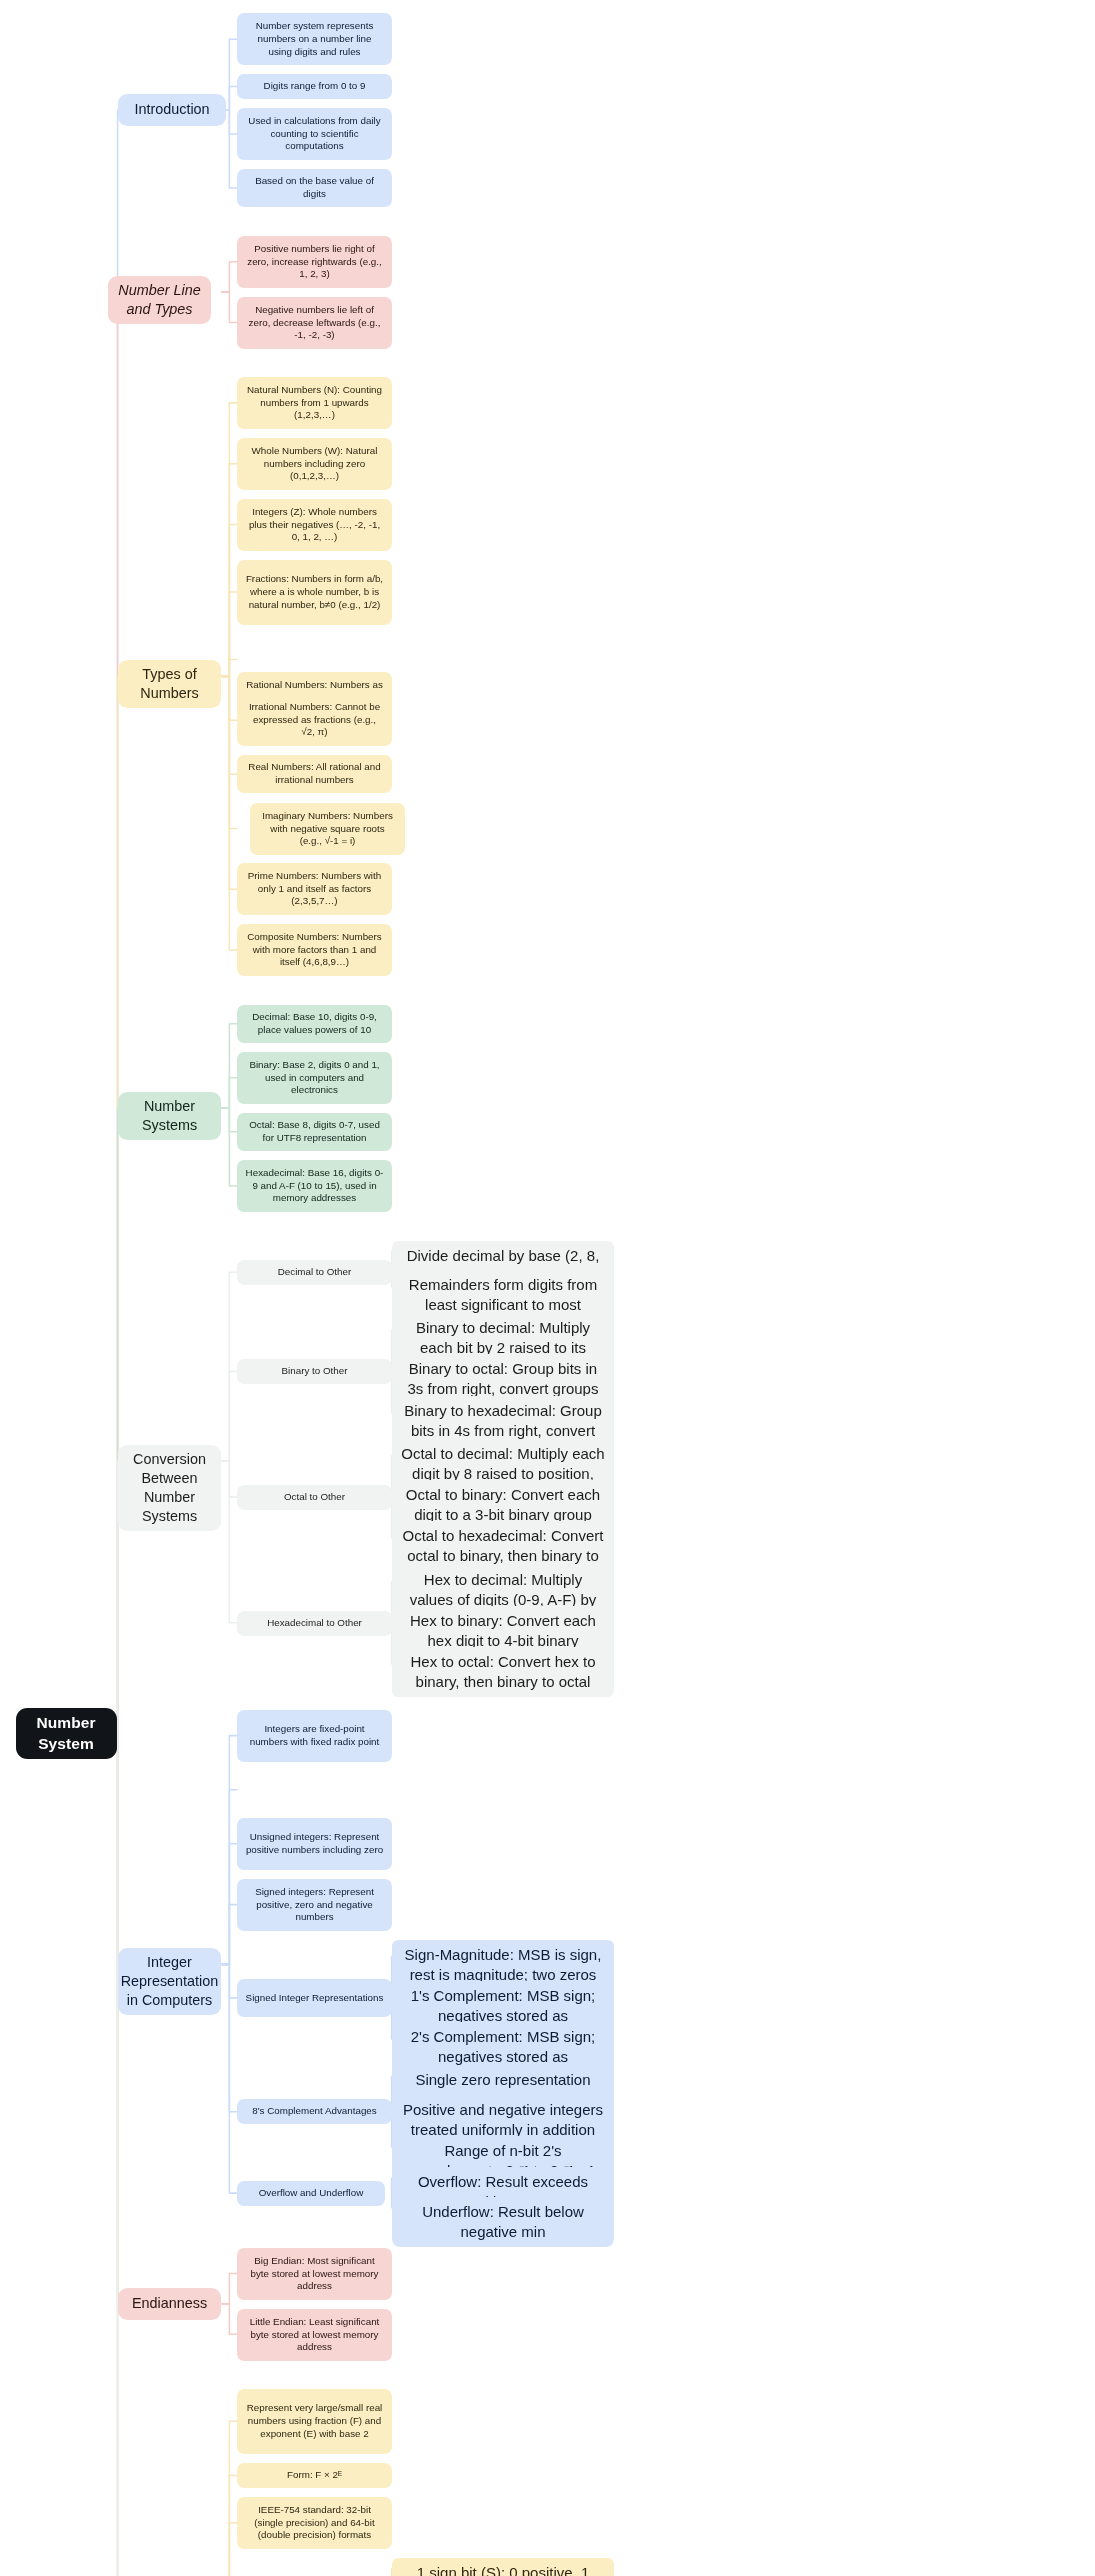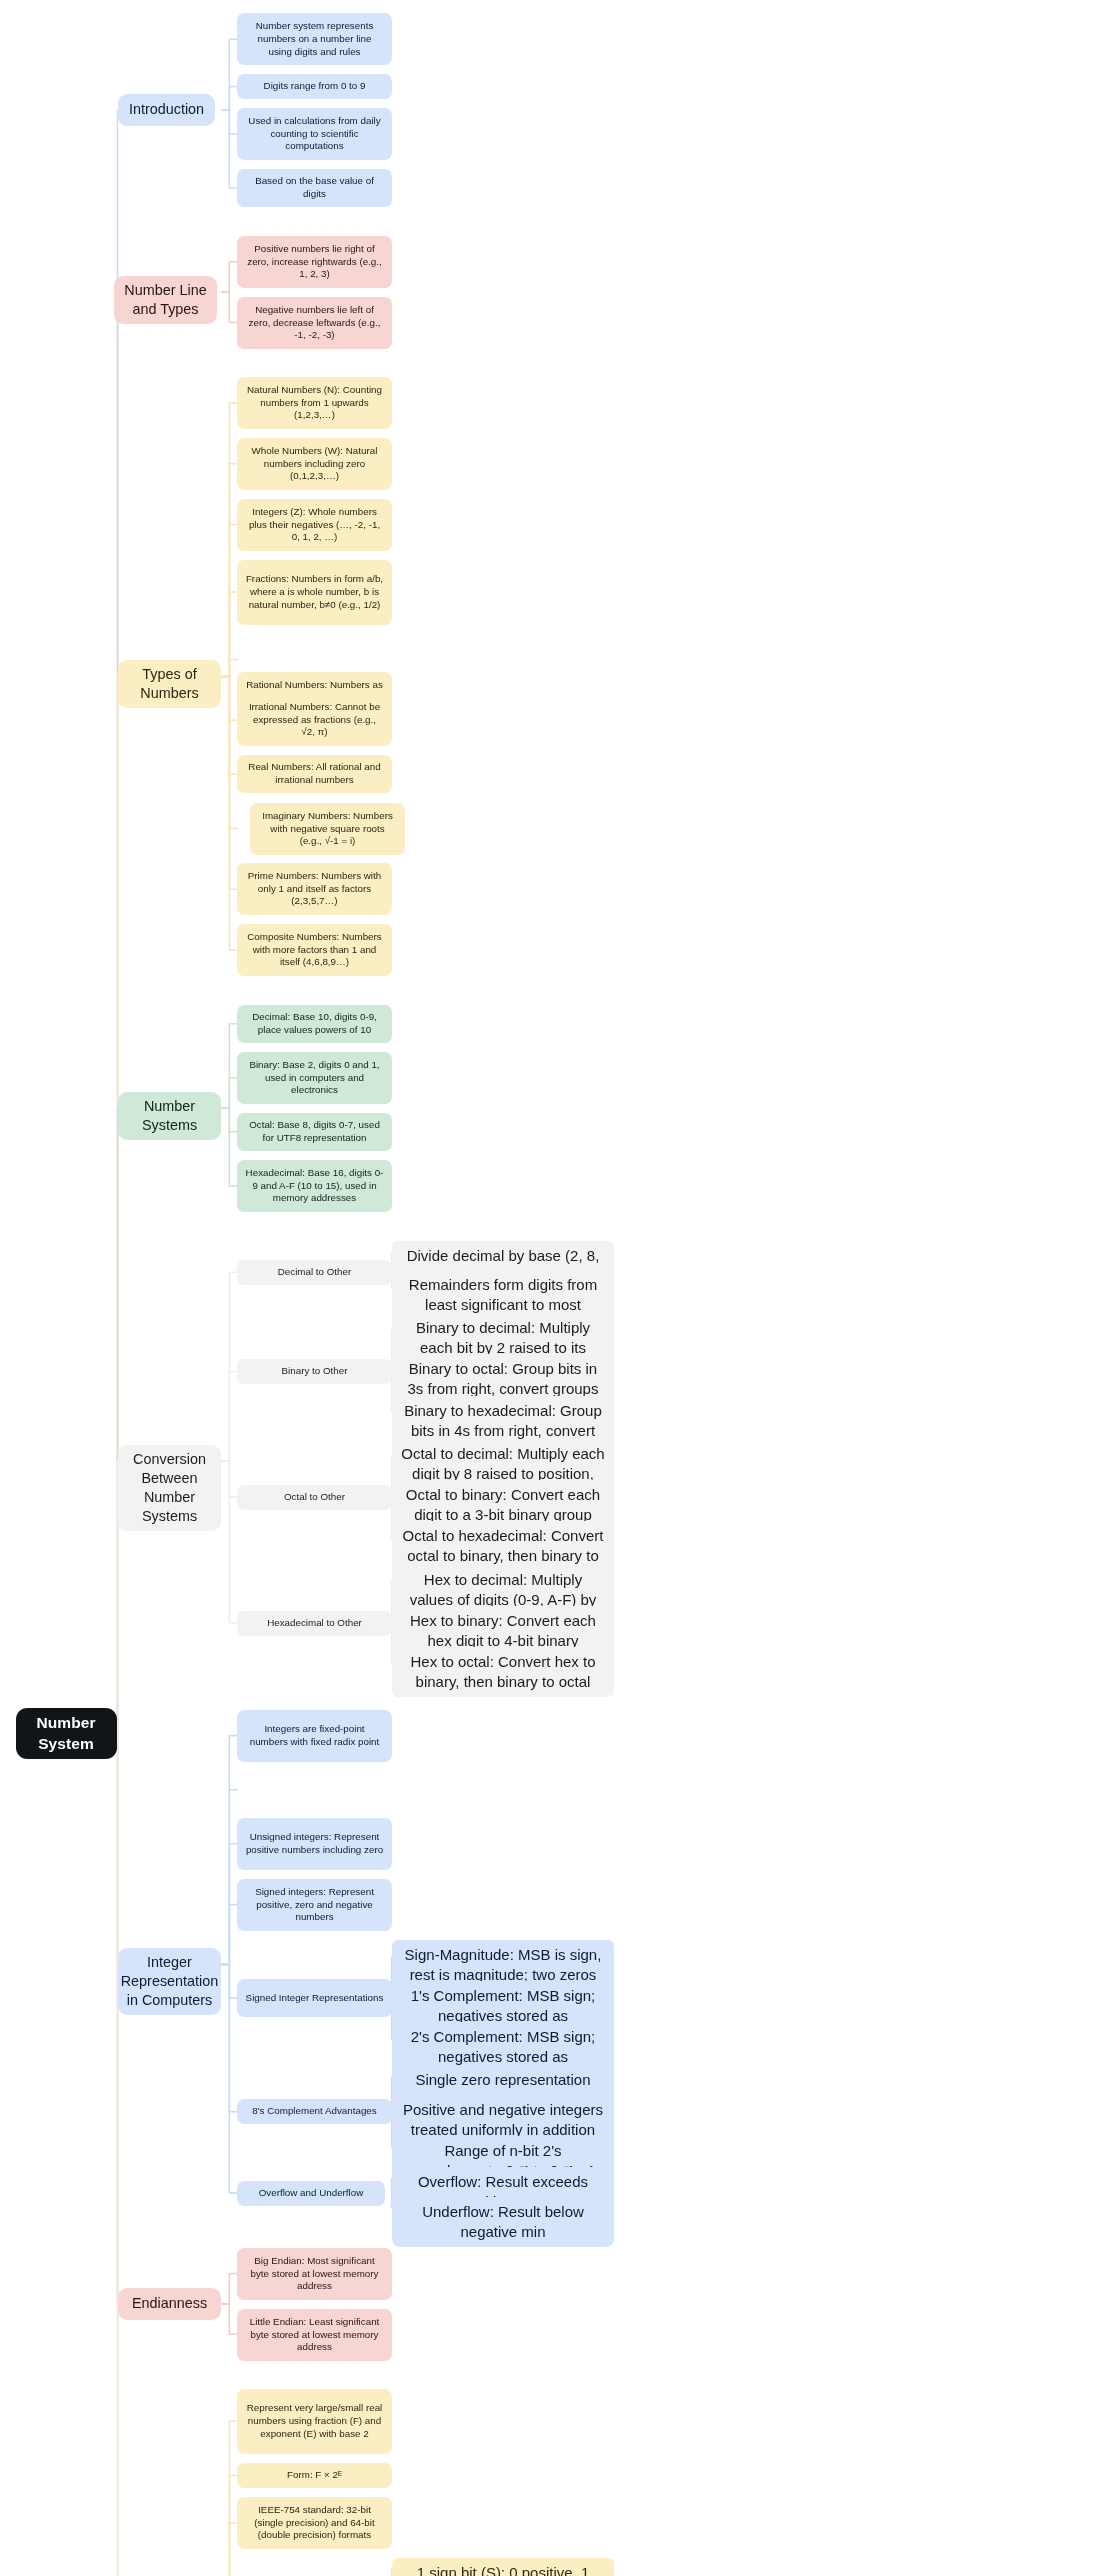--- a/index.html
+++ b/index.html
@@ -173,24 +173,24 @@
       <path d="M 226 3345 H 228 V 4472 H 230" fill="none" stroke="#f3ccc8" stroke-width="3" stroke-linecap="round" stroke-linejoin="round"></path>
       <path d="M 226 3345 H 228 V 5218.5 H 230" fill="none" stroke="#f7e6b9" stroke-width="3" stroke-linecap="round" stroke-linejoin="round"></path>
       <path d="M 226 3345 H 228 V 6018 H 230" fill="none" stroke="#cbe5d4" stroke-width="3" stroke-linecap="round" stroke-linejoin="round"></path>
       <path d="M 226 3345 H 228 V 6476 H 230" fill="none" stroke="#eceded" stroke-width="3" stroke-linecap="round" stroke-linejoin="round"></path>
     </svg>
   <div id="nodes">
       <div class="node l2 c-blue" style="left: 237px; top: 13.4px; width: 155px; min-height: 52px;"><span>Number system represents numbers on a number line using digits and rules</span></div>
       <div class="node l2 c-blue" style="left: 237px; top: 74px; width: 155px; min-height: 25px;"><span>Digits range from 0 to 9</span></div>
       <div class="node l2 c-blue" style="left: 237px; top: 108px; width: 155px; min-height: 52px;"><span>Used in calculations from daily counting to scientific computations</span></div>
       <div class="node l2 c-blue" style="left: 237px; top: 169px; width: 155px; min-height: 38px;"><span>Based on the base value of digits</span></div>
-      <div class="node l1 c-blue" style="left: 118px; top: 94px; width: 97px; min-height: 32px;"><span>Introduction</span></div>
+      <div class="node l1 c-blue" style="left: 118px; top: 94px; width: 108px; min-height: 32px;"><span>Introduction</span></div>
       <div class="node l2 c-pink" style="left: 237px; top: 236px; width: 155px; min-height: 52px;"><span>Positive numbers lie right of zero, increase rightwards (e.g., 1, 2, 3)</span></div>
       <div class="node l2 c-pink" style="left: 237px; top: 297px; width: 155px; min-height: 52px;"><span>Negative numbers lie left of zero, decrease leftwards (e.g., -1, -2, -3)</span></div>
-      <div class="node l1 c-pink" style="left: 114px; top: 276px; width: 103px; min-height: 32px;"><span>Number Line and Types</span></div>
+      <div class="node l1 c-pink" style="left: 108px; top: 276px; width: 103px; min-height: 32px; font-style: italic;"><span>Number Line and Types</span></div>
       <div class="node l2 c-yellow" style="left: 237px; top: 377px; width: 155px; min-height: 52px;"><span>Natural Numbers (N): Counting numbers from 1 upwards (1,2,3,…)</span></div>
       <div class="node l2 c-yellow" style="left: 237px; top: 438px; width: 155px; min-height: 52px;"><span>Whole Numbers (W): Natural numbers including zero (0,1,2,3,…)</span></div>
       <div class="node l2 c-yellow" style="left: 237px; top: 499px; width: 155px; min-height: 52px;"><span>Integers (Z): Whole numbers plus their negatives (…, -2, -1, 0, 1, 2, …)</span></div>
       <div class="node l2 c-yellow" style="left: 237px; top: 560px; width: 155px; min-height: 65px;"><span>Fractions: Numbers in form a/b, where a is whole number, b is natural number, b≠0 (e.g., 1/2)</span></div>
       <div class="node l2 c-yellow" style="left: 237px; top: 634px; width: 155px; min-height: 52px; margin-top: 38px;"><span>Rational Numbers: Numbers as a/b with integers a, b and b≠0 (e.g., -2/5, 0.54)</span></div>
       <div class="node l2 c-yellow" style="left: 237px; top: 694px; width: 155px; min-height: 52px;"><span>Irrational Numbers: Cannot be expressed as fractions (e.g., √2, π)</span></div>
       <div class="node l2 c-yellow" style="left: 237px; top: 755px; width: 155px; min-height: 38px;"><span>Real Numbers: All rational and irrational numbers</span></div>
       <div class="node l2 c-yellow" style="left: 237px; top: 803px; width: 155px; min-height: 52px; margin-left: 13px;"><span>Imaginary Numbers: Numbers with negative square roots (e.g., √-1 = i)</span></div>
       <div class="node l2 c-yellow" style="left: 237px; top: 863px; width: 155px; min-height: 52px;"><span>Prime Numbers: Numbers with only 1 and itself as factors (2,3,5,7…)</span></div>
       <div class="node l2 c-yellow" style="left: 237px; top: 924px; width: 155px; min-height: 52px;"><span>Composite Numbers: Numbers with more factors than 1 and itself (4,6,8,9…)</span></div>

